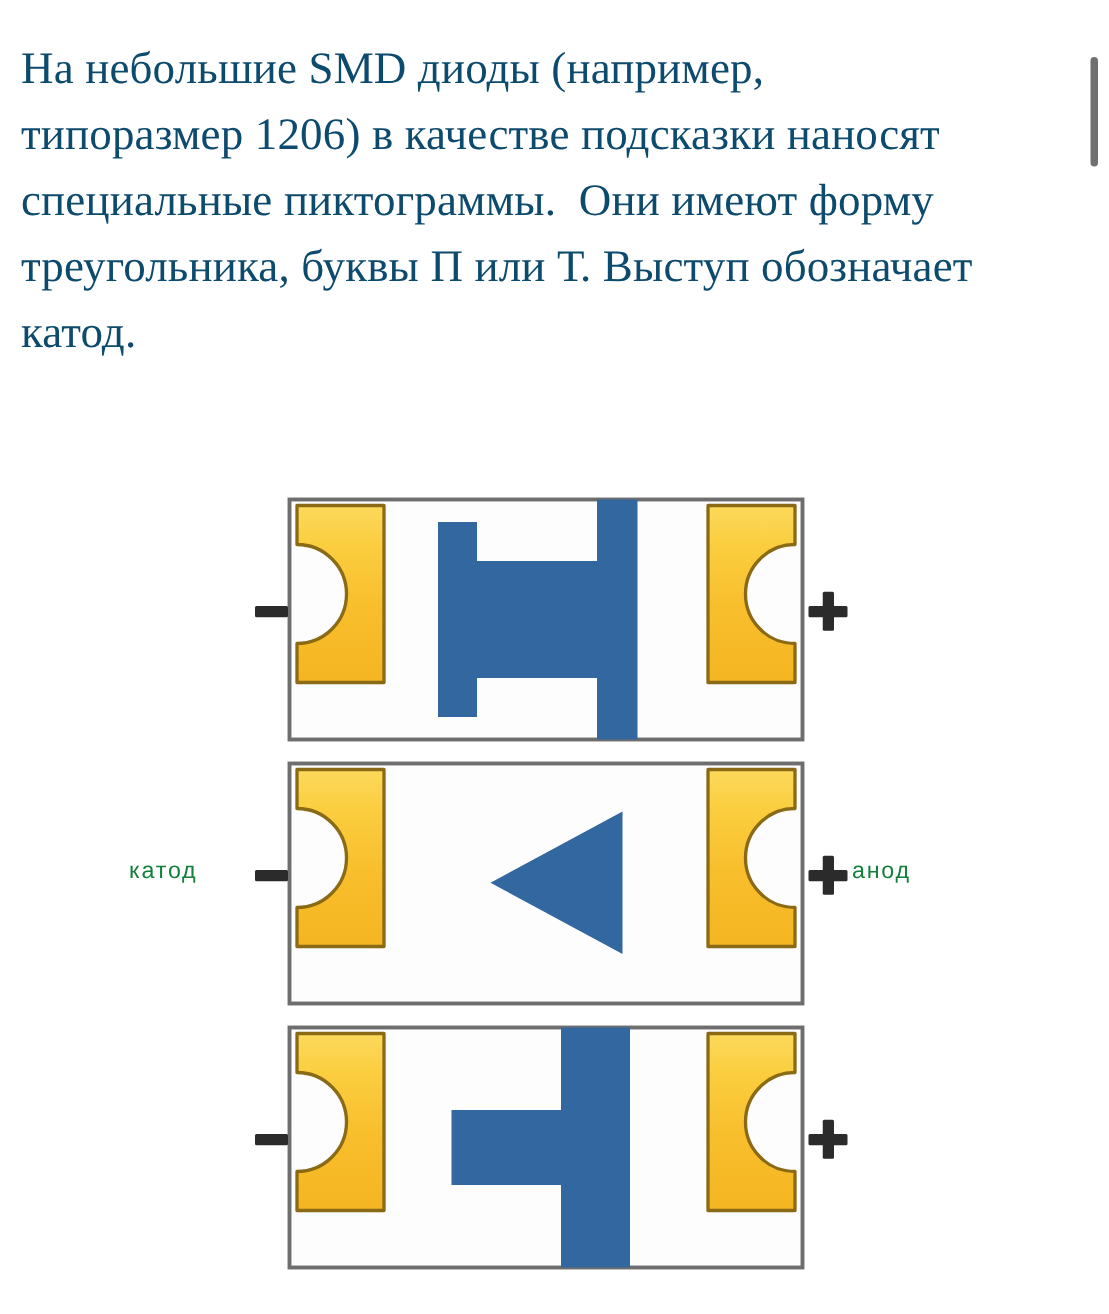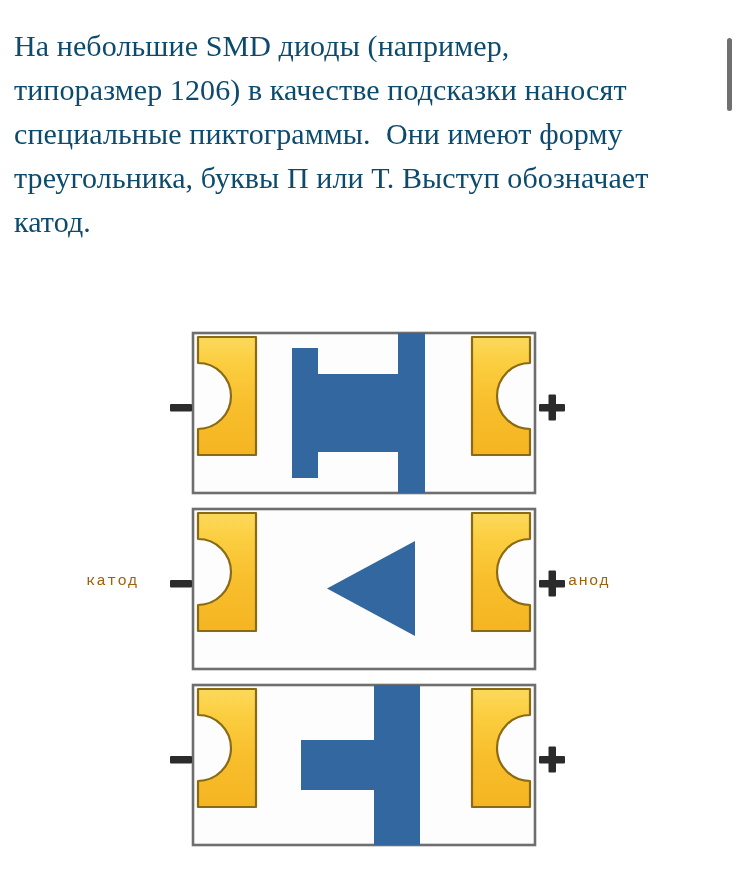--- a/index.html
+++ b/index.html
@@ -56,23 +56,23 @@
     left: 0;
     top: 300px;
     width: 739px;
     height: 576px;
   }
   .diode-svg { display: block; }
 
   
   .side-label {
     position: absolute;
-    font-family: Liberation Mono, monospace;
+    font-family: Liberation Sans, sans-serif;
     font-size: 15.5px;
-    color: #a16207;
+    color: #15803d;
     letter-spacing: 1.2px;
     text-align: center;
   }
   #label-cathode { left: 86px; top: 272px; }
   #label-anode   { left: 568px; top: 272px; }
 </style>
 </head>
 <body>
 
 <div id="article-text">На небольшие SMD диоды (например,

